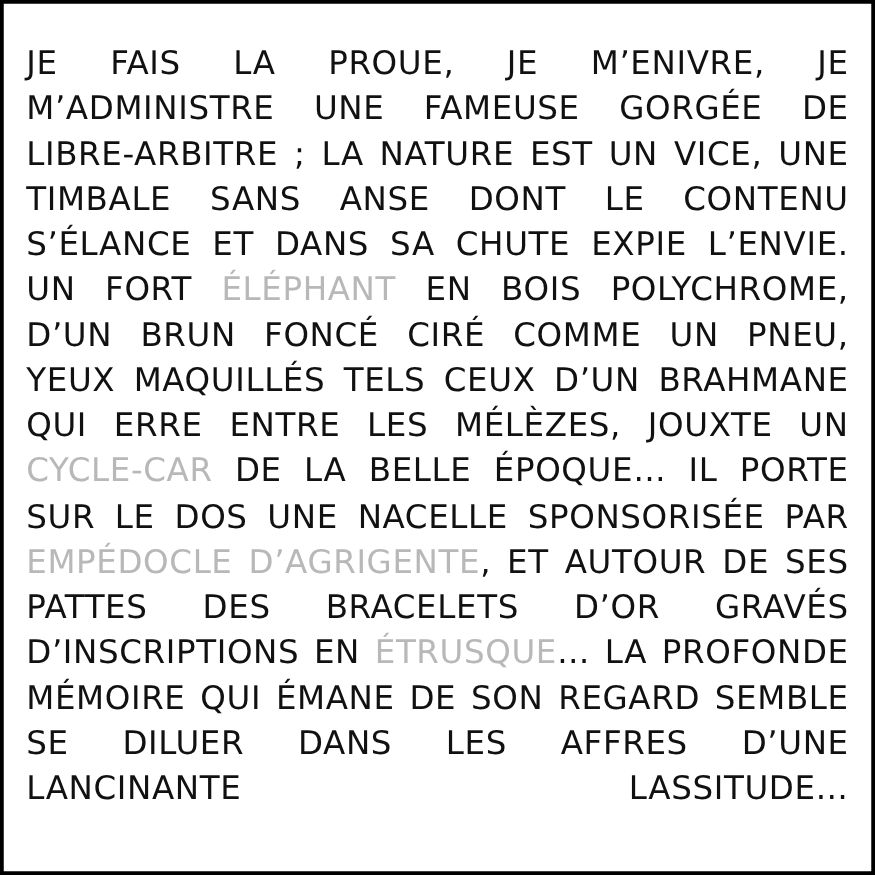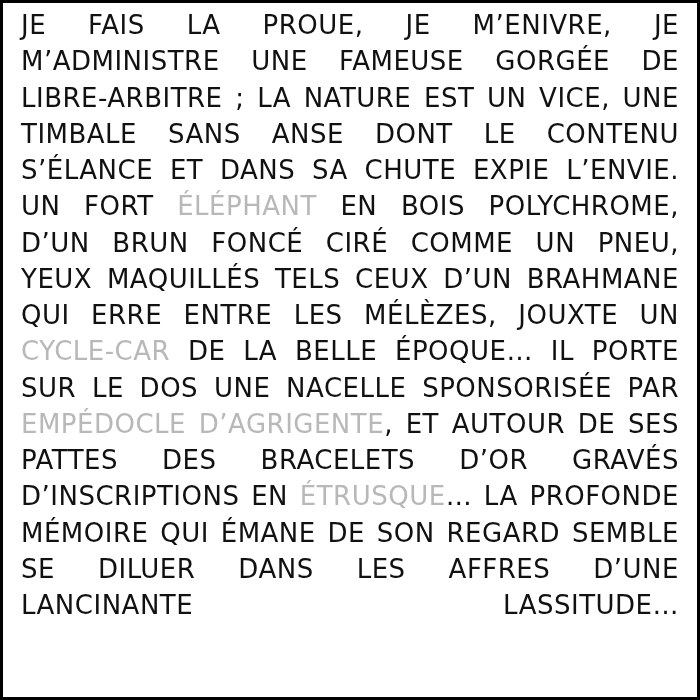--- a/index.html
+++ b/index.html
@@ -11,21 +11,21 @@
     width: 700px;
     height: 700px;
     box-sizing: border-box;
     background: #ffffff;
     border: 3px solid #000000;
     position: relative;
     overflow: hidden;
   }
   #text-block {
     box-sizing: border-box;
-    padding: 4px 18px 10px 18px;
+    padding: 30px 18px 10px 18px;
     width: 100%;
     height: 100%;
     font-family: "DejaVu Sans", sans-serif;
     font-size: 26px;
     line-height: 1.395;
     letter-spacing: 0.5px;
     text-align: justify;
     text-align-last: justify;
     text-transform: uppercase;
     color: #111111;

